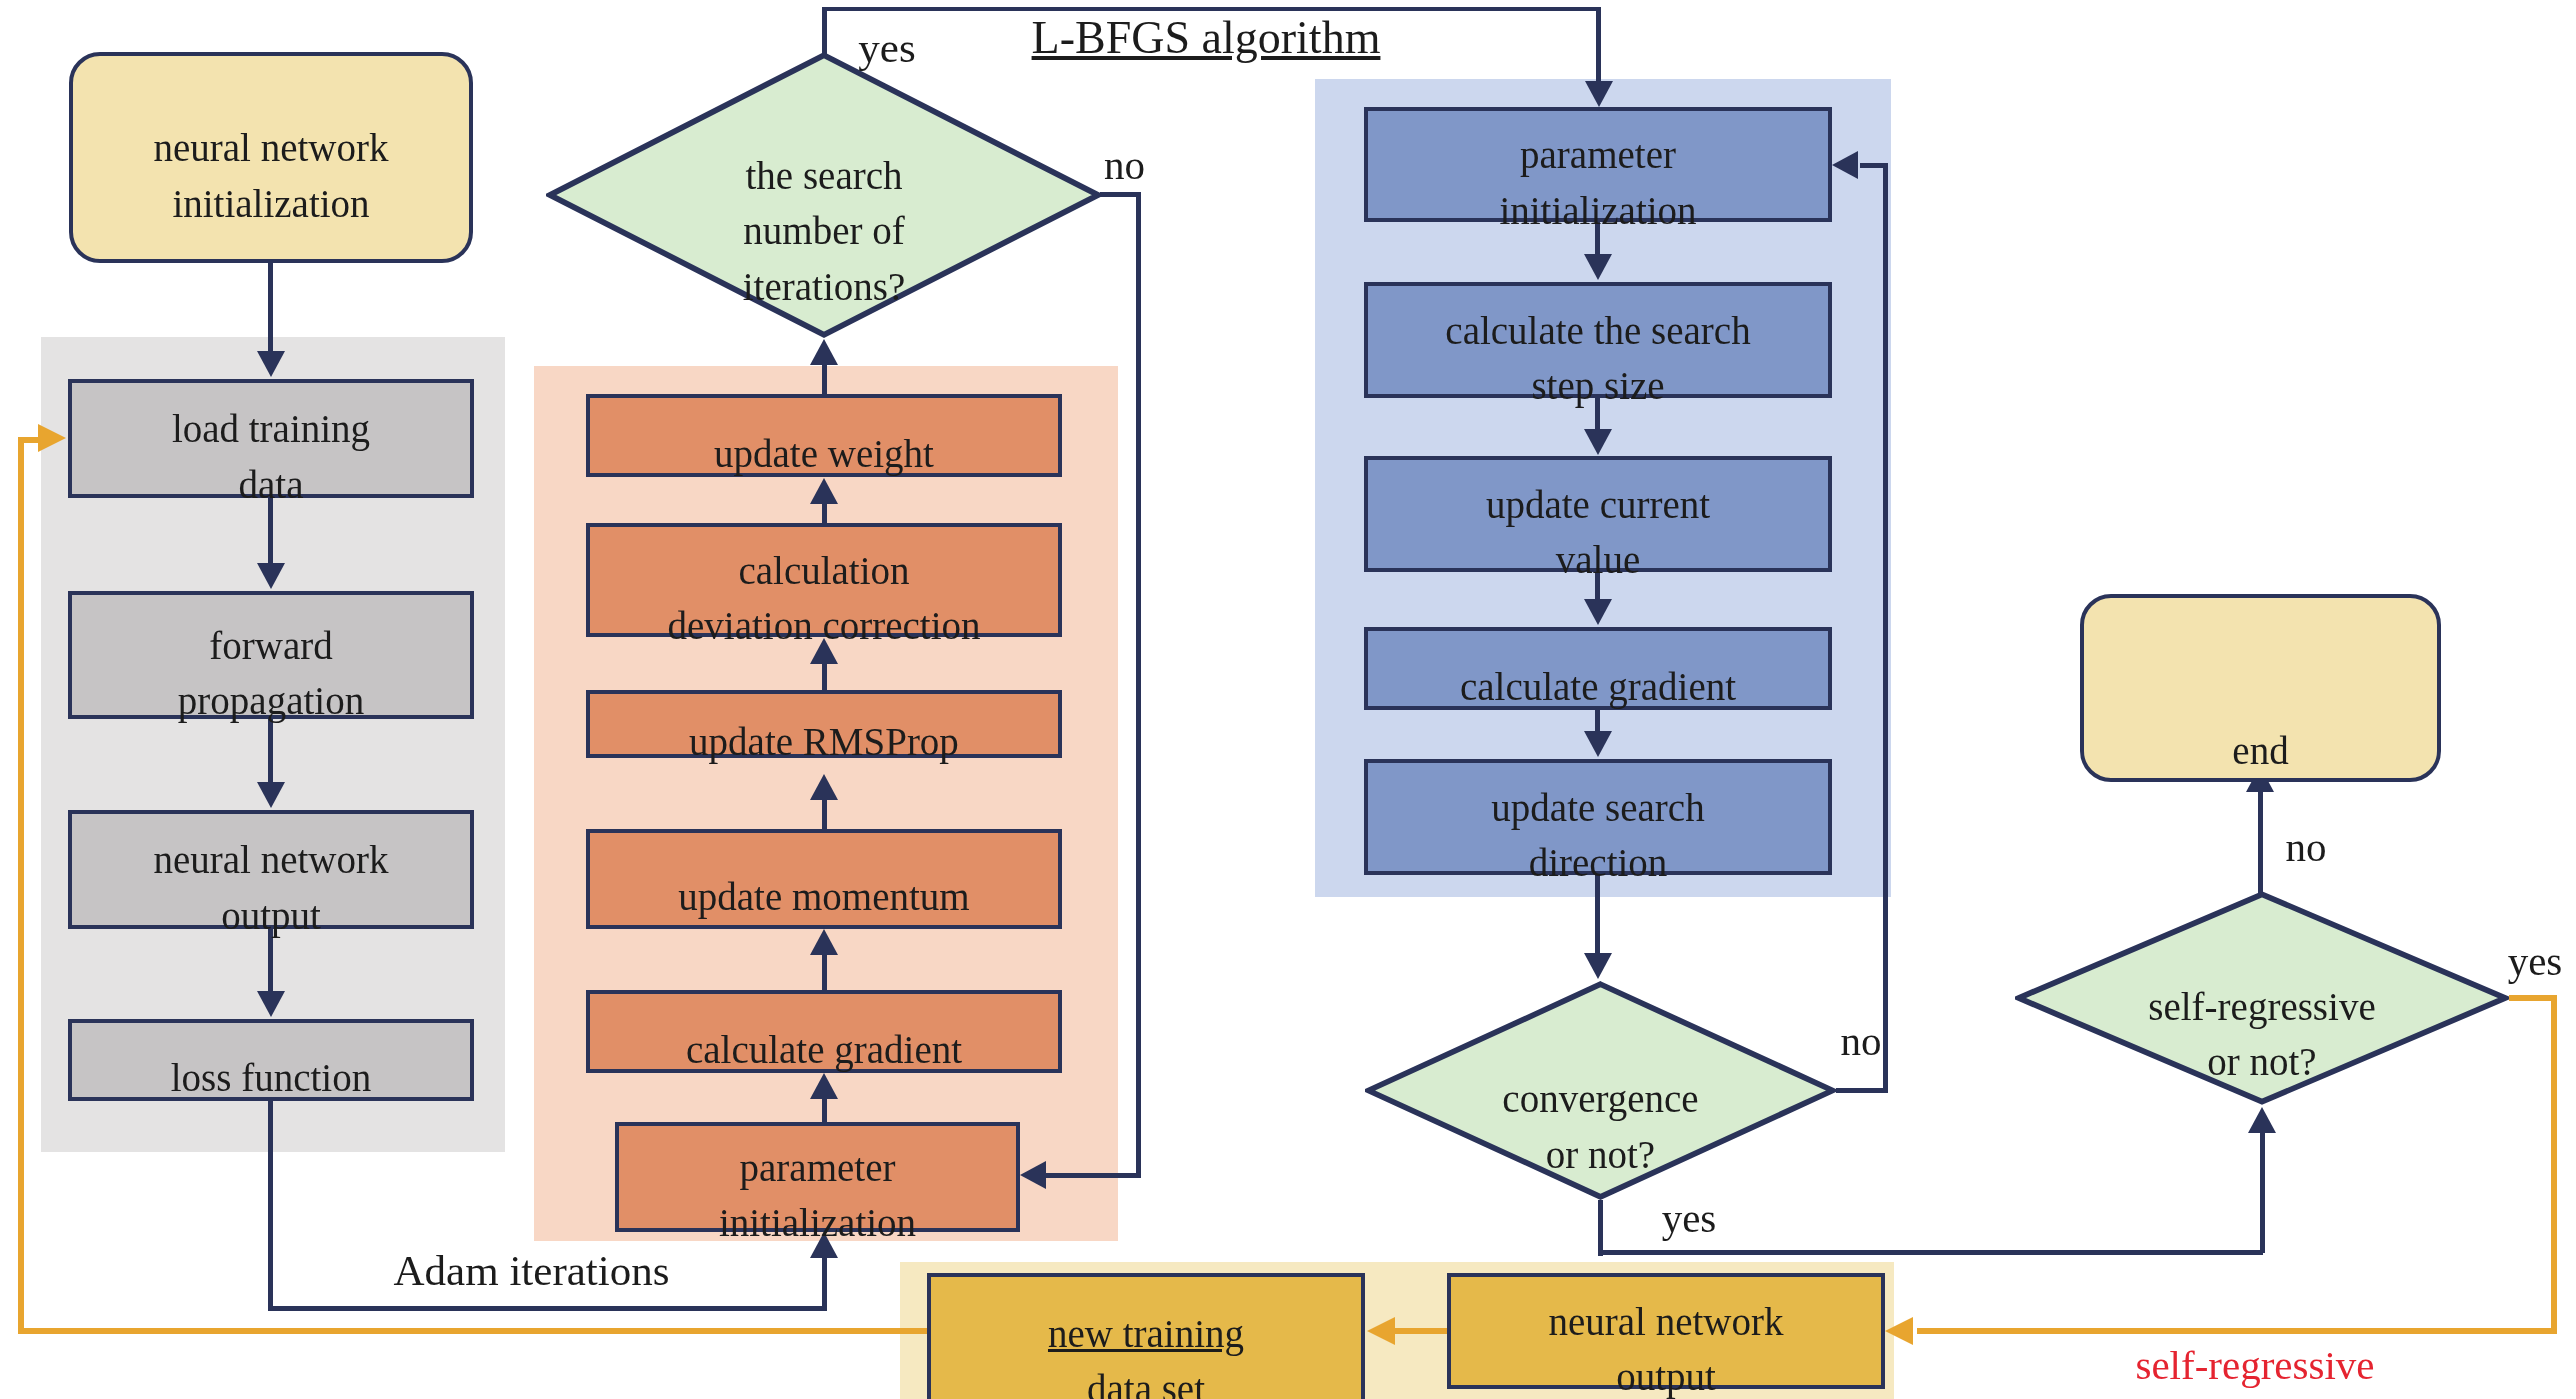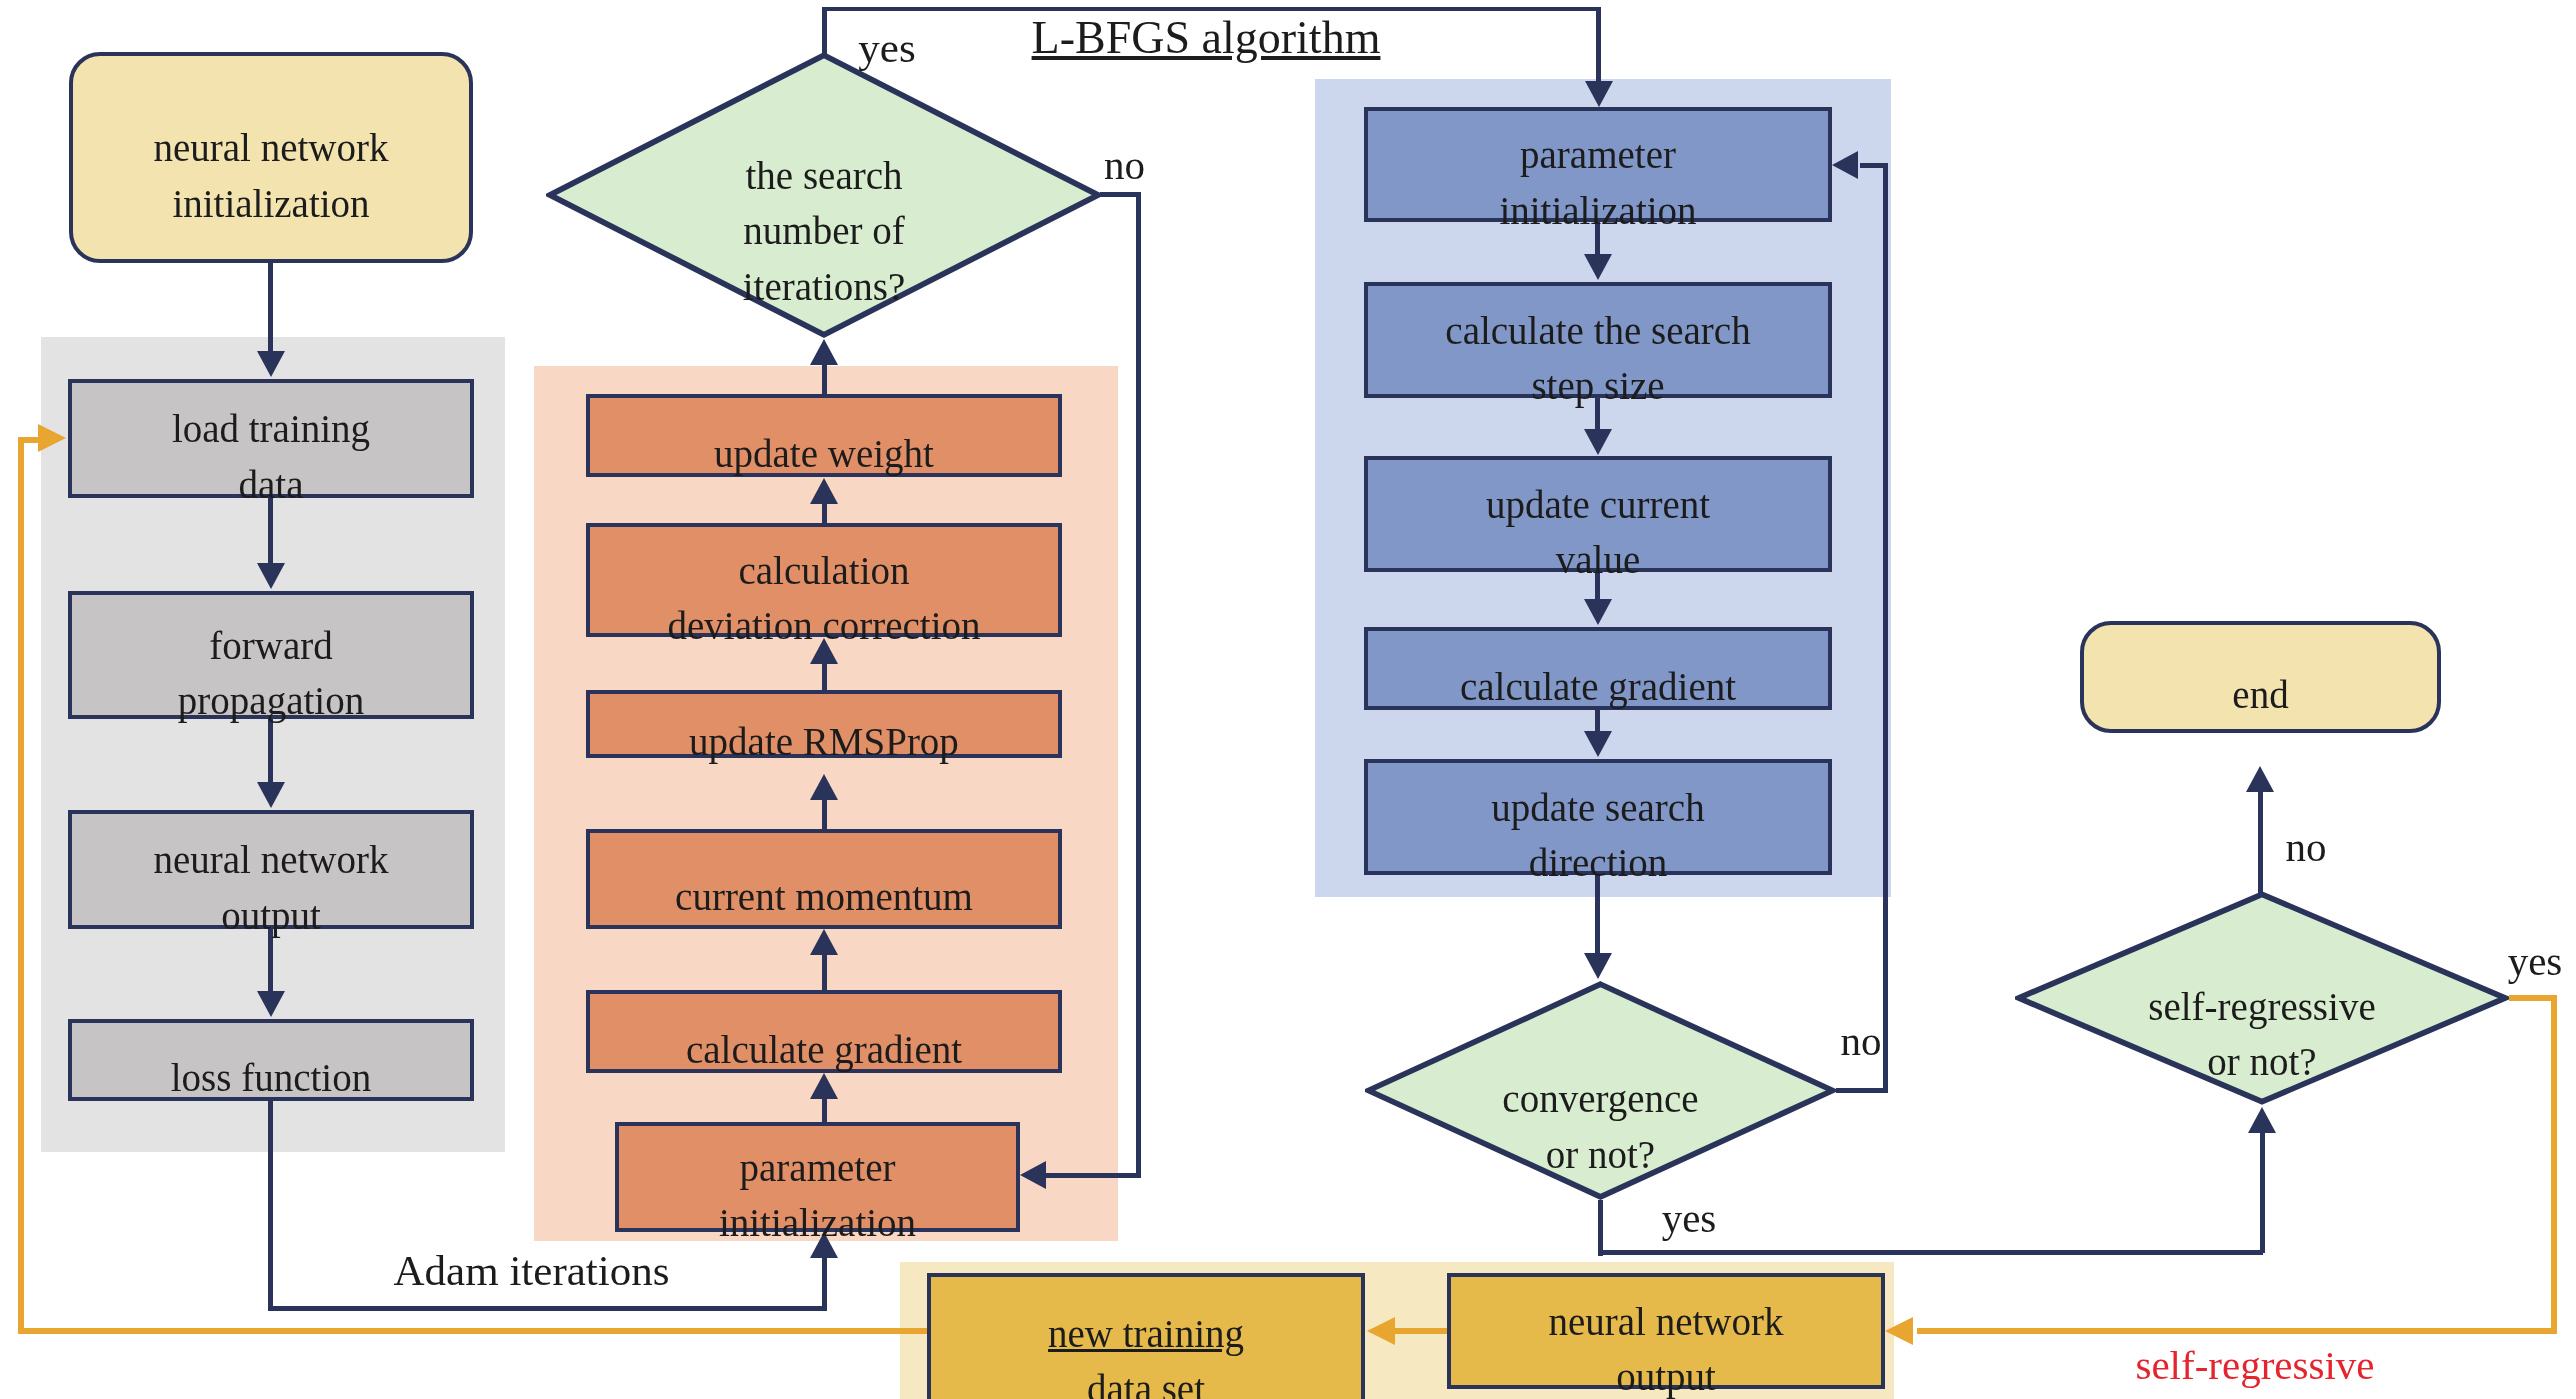--- a/index.html
+++ b/index.html
@@ -154,21 +154,21 @@
     <div class="lbl">update weight</div>
   </div>
   <div class="box" style="left:586px;top:523px;width:476px;height:114px;background:var(--adam-box);">
     <div class="lbl">calculation
 deviation correction</div>
   </div>
   <div class="box" style="left:586px;top:690px;width:476px;height:68px;background:var(--adam-box);">
     <div class="lbl">update RMSProp</div>
   </div>
   <div class="box" style="left:586px;top:829px;width:476px;height:100px;background:var(--adam-box);">
-    <div class="lbl">current momentum</div>
+    <div class="lbl">update momentum</div>
   </div>
   <div class="box" style="left:586px;top:990px;width:476px;height:83px;background:var(--adam-box);">
     <div class="lbl">calculate gradient</div>
   </div>
   <div class="box" style="left:615px;top:1122px;width:405px;height:110px;background:var(--adam-box);">
     <div class="lbl">parameter
 initialization</div>
   </div>
 
   <div class="box" style="left:1364px;top:107px;width:468px;height:115px;background:var(--blue-box);">
@@ -192,21 +192,21 @@
   </div>
 
   <div class="diamond" style="left:1365px;top:981px;width:471px;height:219px;">
     <svg viewBox="0 0 576 268">
       <polygon points="288,4 572,134 288,264 4,134"></polygon>
     </svg>
     <div class="lbl">convergence
 or not?</div>
   </div>
 
-  <div class="box rounded" style="left:2080px;top:621px;width:361px;height:112px;background:var(--start-fill);">
+  <div class="box rounded" style="left:2080px;top:594px;width:361px;height:188px;background:var(--start-fill);align-items:flex-end;">
     <div class="lbl">end</div>
   </div>
 
   <div class="diamond" style="left:2015px;top:891px;width:494px;height:214px;">
     <svg viewBox="0 0 604 262">
       <polygon points="302,4 600,131 302,258 4,131"></polygon>
     </svg>
     <div class="lbl">self-regressive
 or not?</div>
   </div>

